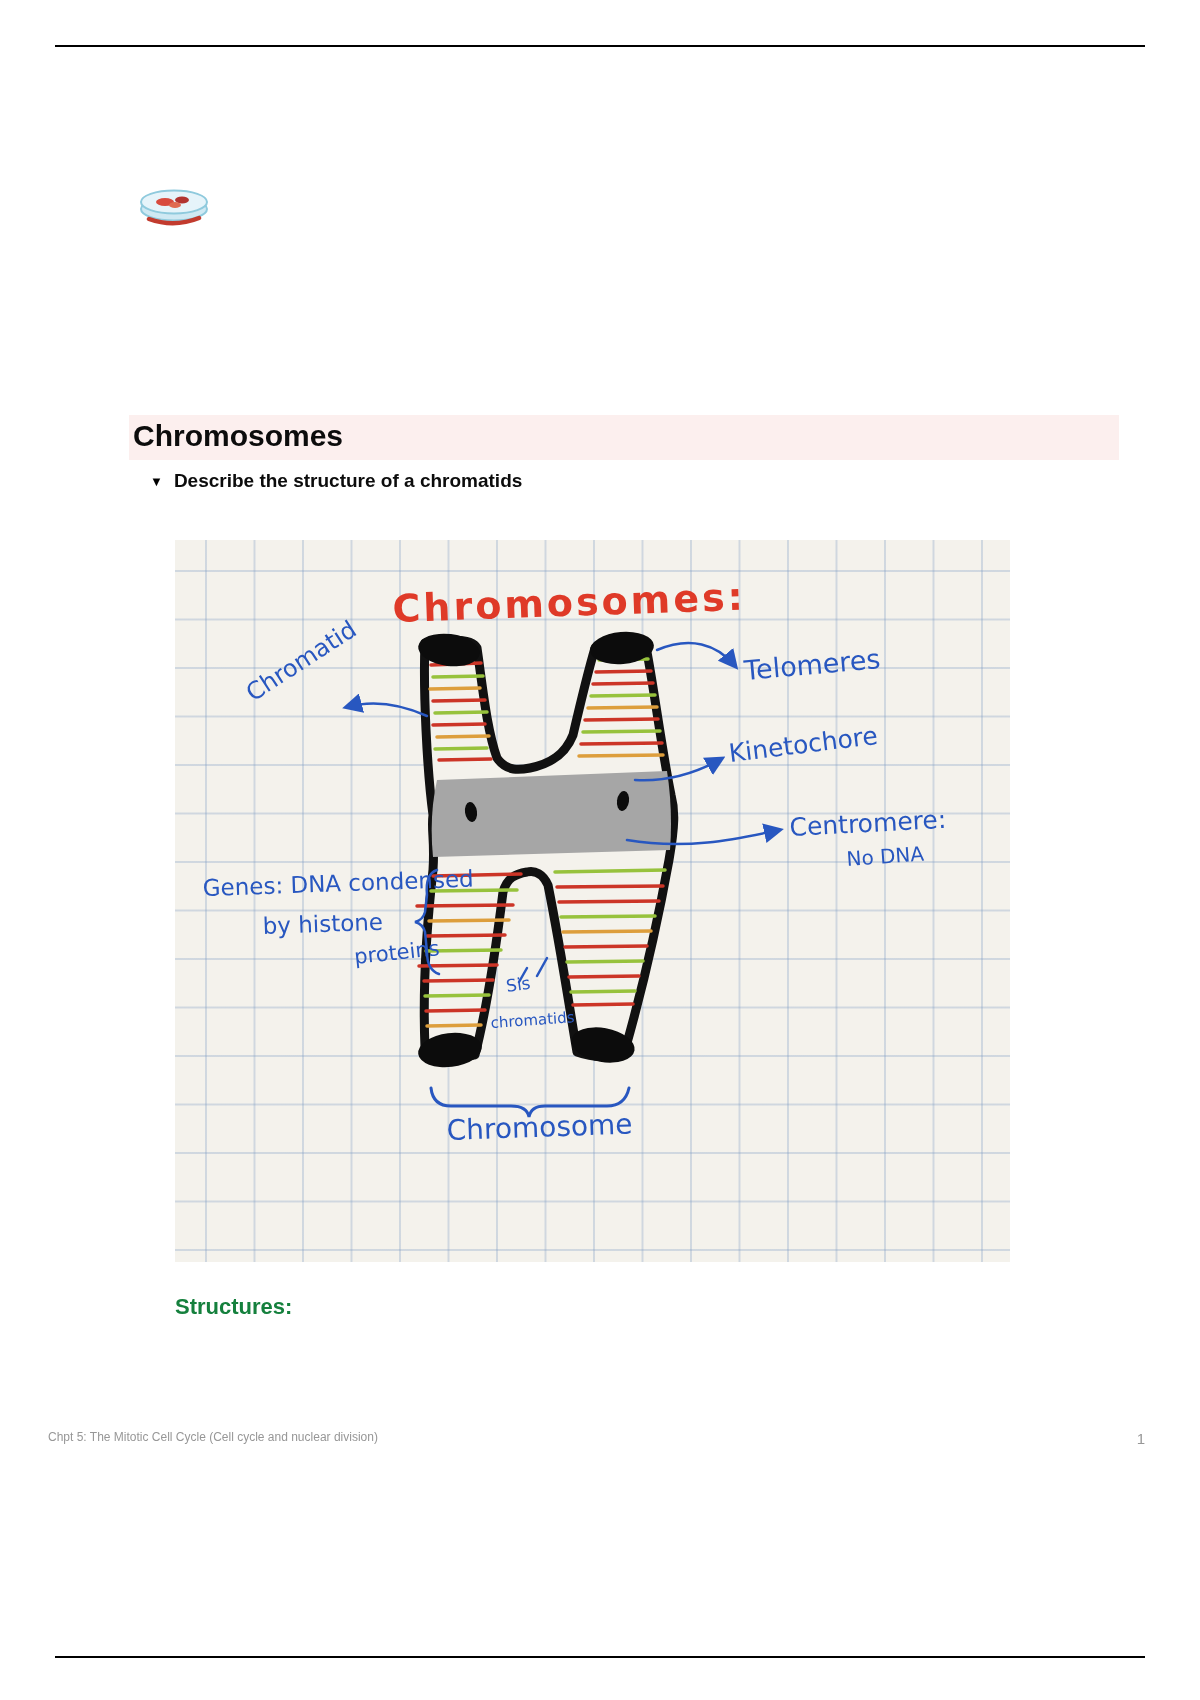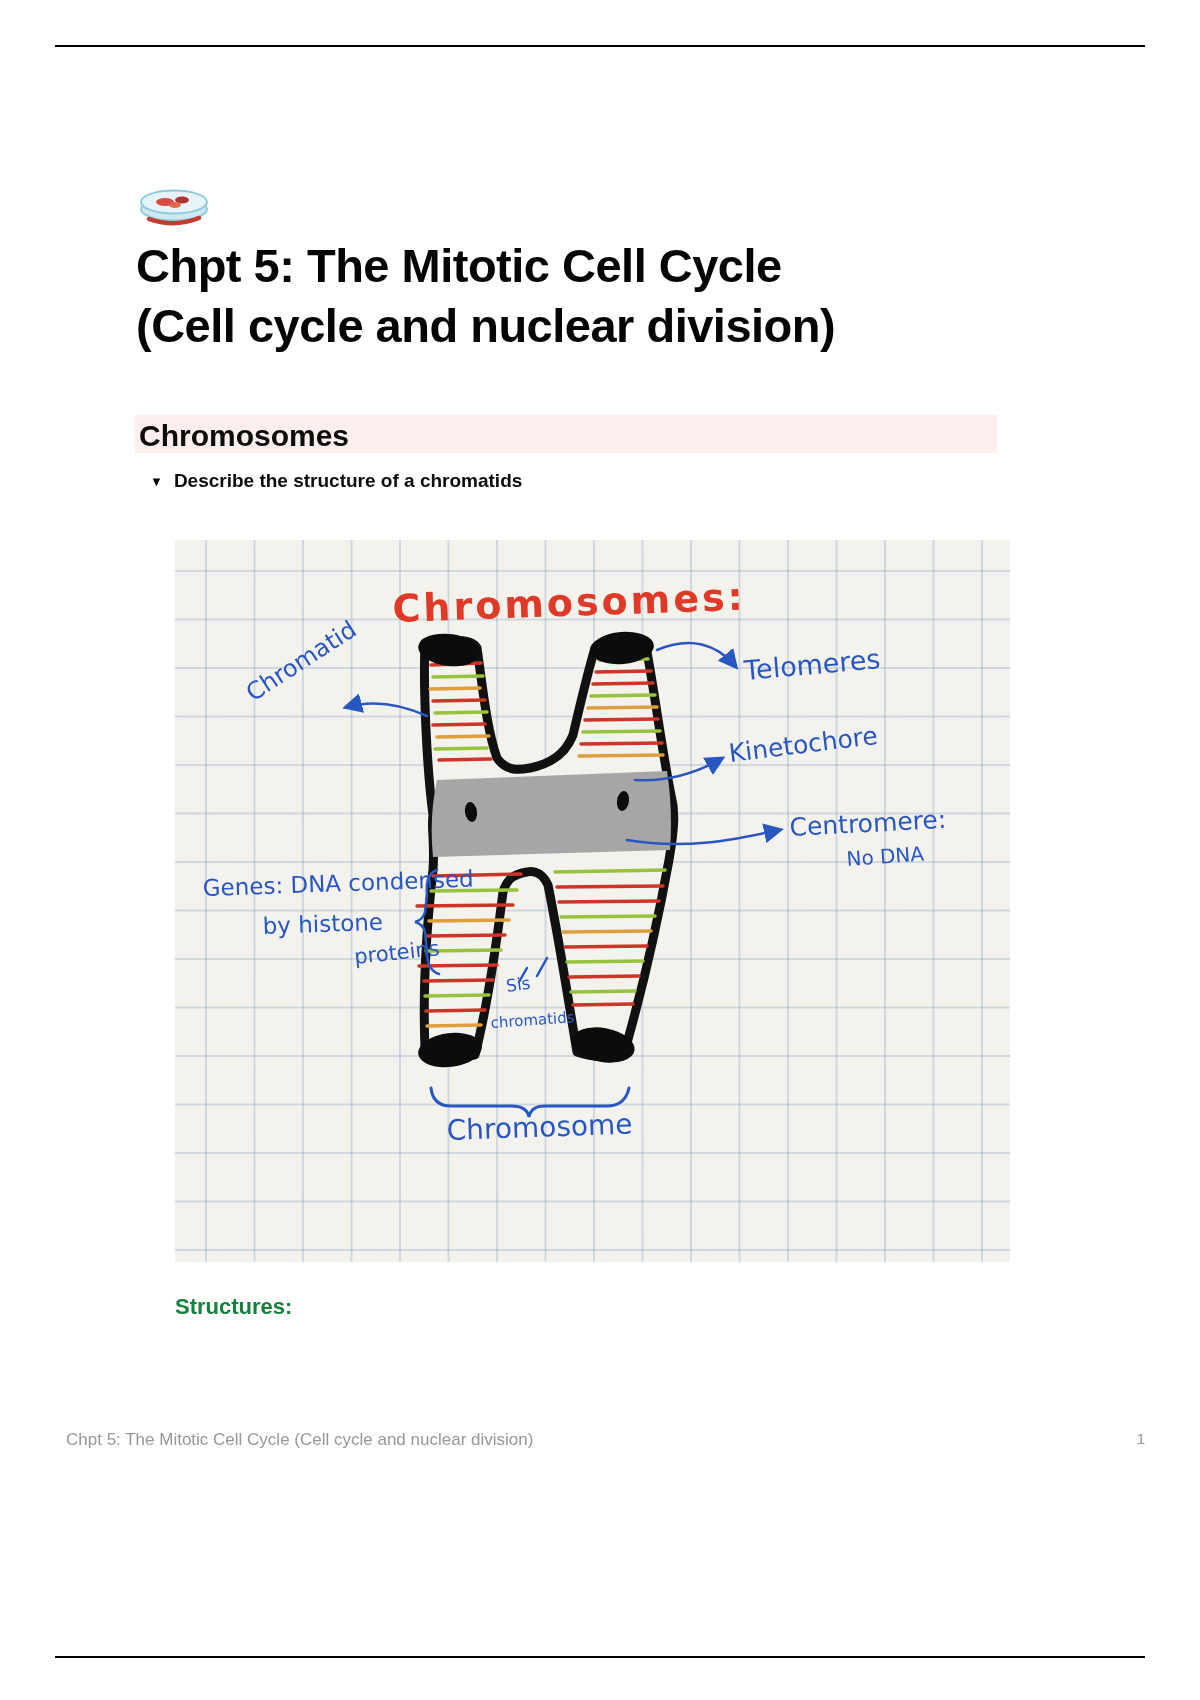--- a/index.html
+++ b/index.html
@@ -9,22 +9,22 @@
   }
   .rule{position:absolute;left:55px;width:1090px;height:2px;background:#000;}
   .rule-top{top:45px;}
   .rule-bottom{top:1656px;}
   .page-icon{position:absolute;left:136px;top:184px;width:76px;height:44px;}
   .page-title{
     position:absolute;left:136px;top:236px;margin:0;
     font-size:47px;line-height:60px;font-weight:700;color:#050505;letter-spacing:-0.5px;
   }
   .section-heading{
-    position:absolute;left:135px;top:415px;width:862px;box-sizing:border-box;
-    background:#fcefee;padding:4px 6px 0 4px;
+    position:absolute;left:129px;top:415px;width:990px;box-sizing:border-box;
+    background:#fcefee;padding:4px 6px 7px 4px;
     font-size:30px;font-weight:700;color:#0c0c0c;
   }
   .toggle-row{
     position:absolute;left:150px;top:470px;display:flex;align-items:center;gap:11px;
     font-size:19px;font-weight:700;color:#0c0c0c;cursor:pointer;
   }
   .toggle-arrow{font-size:13px;line-height:1;color:#000;}
   .figure{position:absolute;left:175px;top:540px;width:835px;height:722px;margin:0;}
   .grid-bg{
     position:absolute;inset:0;background-color:#f4f2ec;
@@ -39,21 +39,21 @@
   .hand-red{fill:#df3a28;font-weight:600;}
   .ink{stroke:#2857c0;fill:none;stroke-linecap:round;stroke-width:2.5px;}
   .gl{stroke-width:3.5px;stroke-linecap:round;}
   .gl-r{stroke:#cc3527;}
   .gl-g{stroke:#97c23c;}
   .gl-o{stroke:#dd9e3c;}
   .structures{
     position:absolute;left:175px;top:1294px;
     font-size:22px;font-weight:700;color:#15803d;
   }
-  .footer-text{position:absolute;left:66px;top:1430px;font-size:17px;color:#979797;}
+  .footer-text{position:absolute;left:48px;top:1430px;font-size:12px;color:#979797;}
   .footer-page{position:absolute;right:55px;top:1430px;font-size:15px;color:#979797;}
 </style>
 </head>
 <body>
 
 <div>
 
   <div class="rule rule-top"></div>
 
   <div class="page-icon">
@@ -61,22 +61,21 @@
       <ellipse cx="38" cy="25" rx="33" ry="11.5" fill="#cfe9f3" stroke="#8fcadd" stroke-width="2"></ellipse>
       <ellipse cx="38" cy="18" rx="33" ry="11.5" fill="#e6f4fa" stroke="#8fcadd" stroke-width="2"></ellipse>
       <ellipse cx="29" cy="18" rx="9" ry="4" fill="#d84b3e"></ellipse>
       <ellipse cx="46" cy="16" rx="7" ry="3.5" fill="#b23430"></ellipse>
       <ellipse cx="39" cy="21" rx="6" ry="3" fill="#e06a50"></ellipse>
       <path d="M13,35 Q38,44 63,34" stroke="#c23b2e" stroke-width="4.5" fill="none" stroke-linecap="round"></path>
     </svg>
   </div>
 
   <h1 class="page-title">
-    <span>Chpt 5: The Mitotic Cell Cycle</span><br>
-    <span>(Cell cycle and nuclear division)</span>
+    <br>
   </h1>
 
   <div class="section-heading">Chromosomes</div>
 
   <div class="toggle-row">
     <span class="toggle-arrow">▼</span>
     <span>Describe the structure of a chromatids</span>
   </div>
 
   <figure class="figure">

